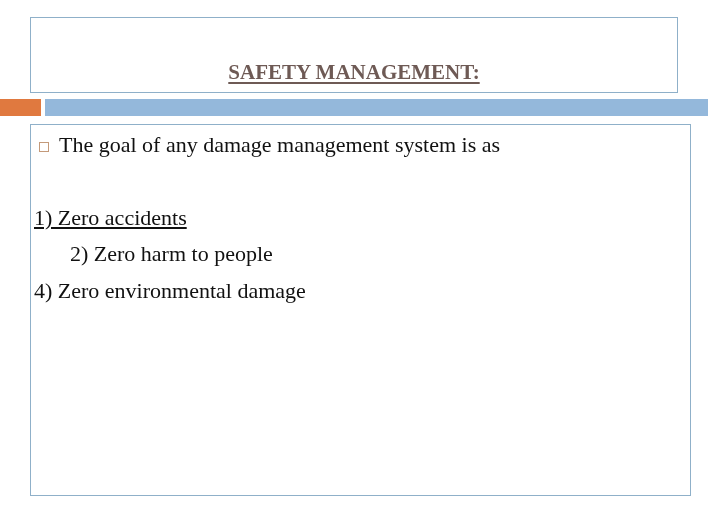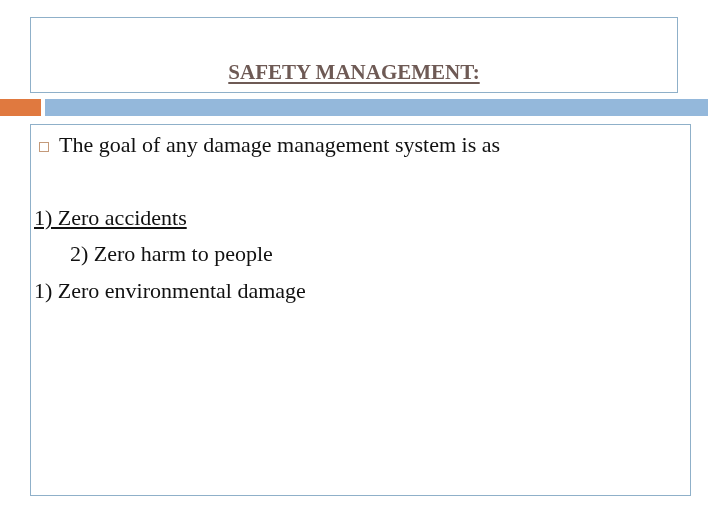--- a/index.html
+++ b/index.html
@@ -73,14 +73,14 @@
 </div>
 
 <div class="bar-accent"></div>
 <div class="bar-main"></div>
 
 <div class="content-box">
   <span class="bullet"></span>
   <div class="line" style="left:28px; top:9px;">The goal of any damage management system is as</div>
   <div class="line" style="left:3px; top:82px;text-decoration:underline;">1) Zero accidents</div>
   <div class="line" style="left:3px; top:118px;margin-left:36px;">2) Zero harm to people</div>
-  <div class="line" style="left:3px; top:155px;">1) Zero environmental damage</div>
+  <div class="line" style="left:3px; top:155px;">4) Zero environmental damage</div>
 </div>
 
 </body></html>

